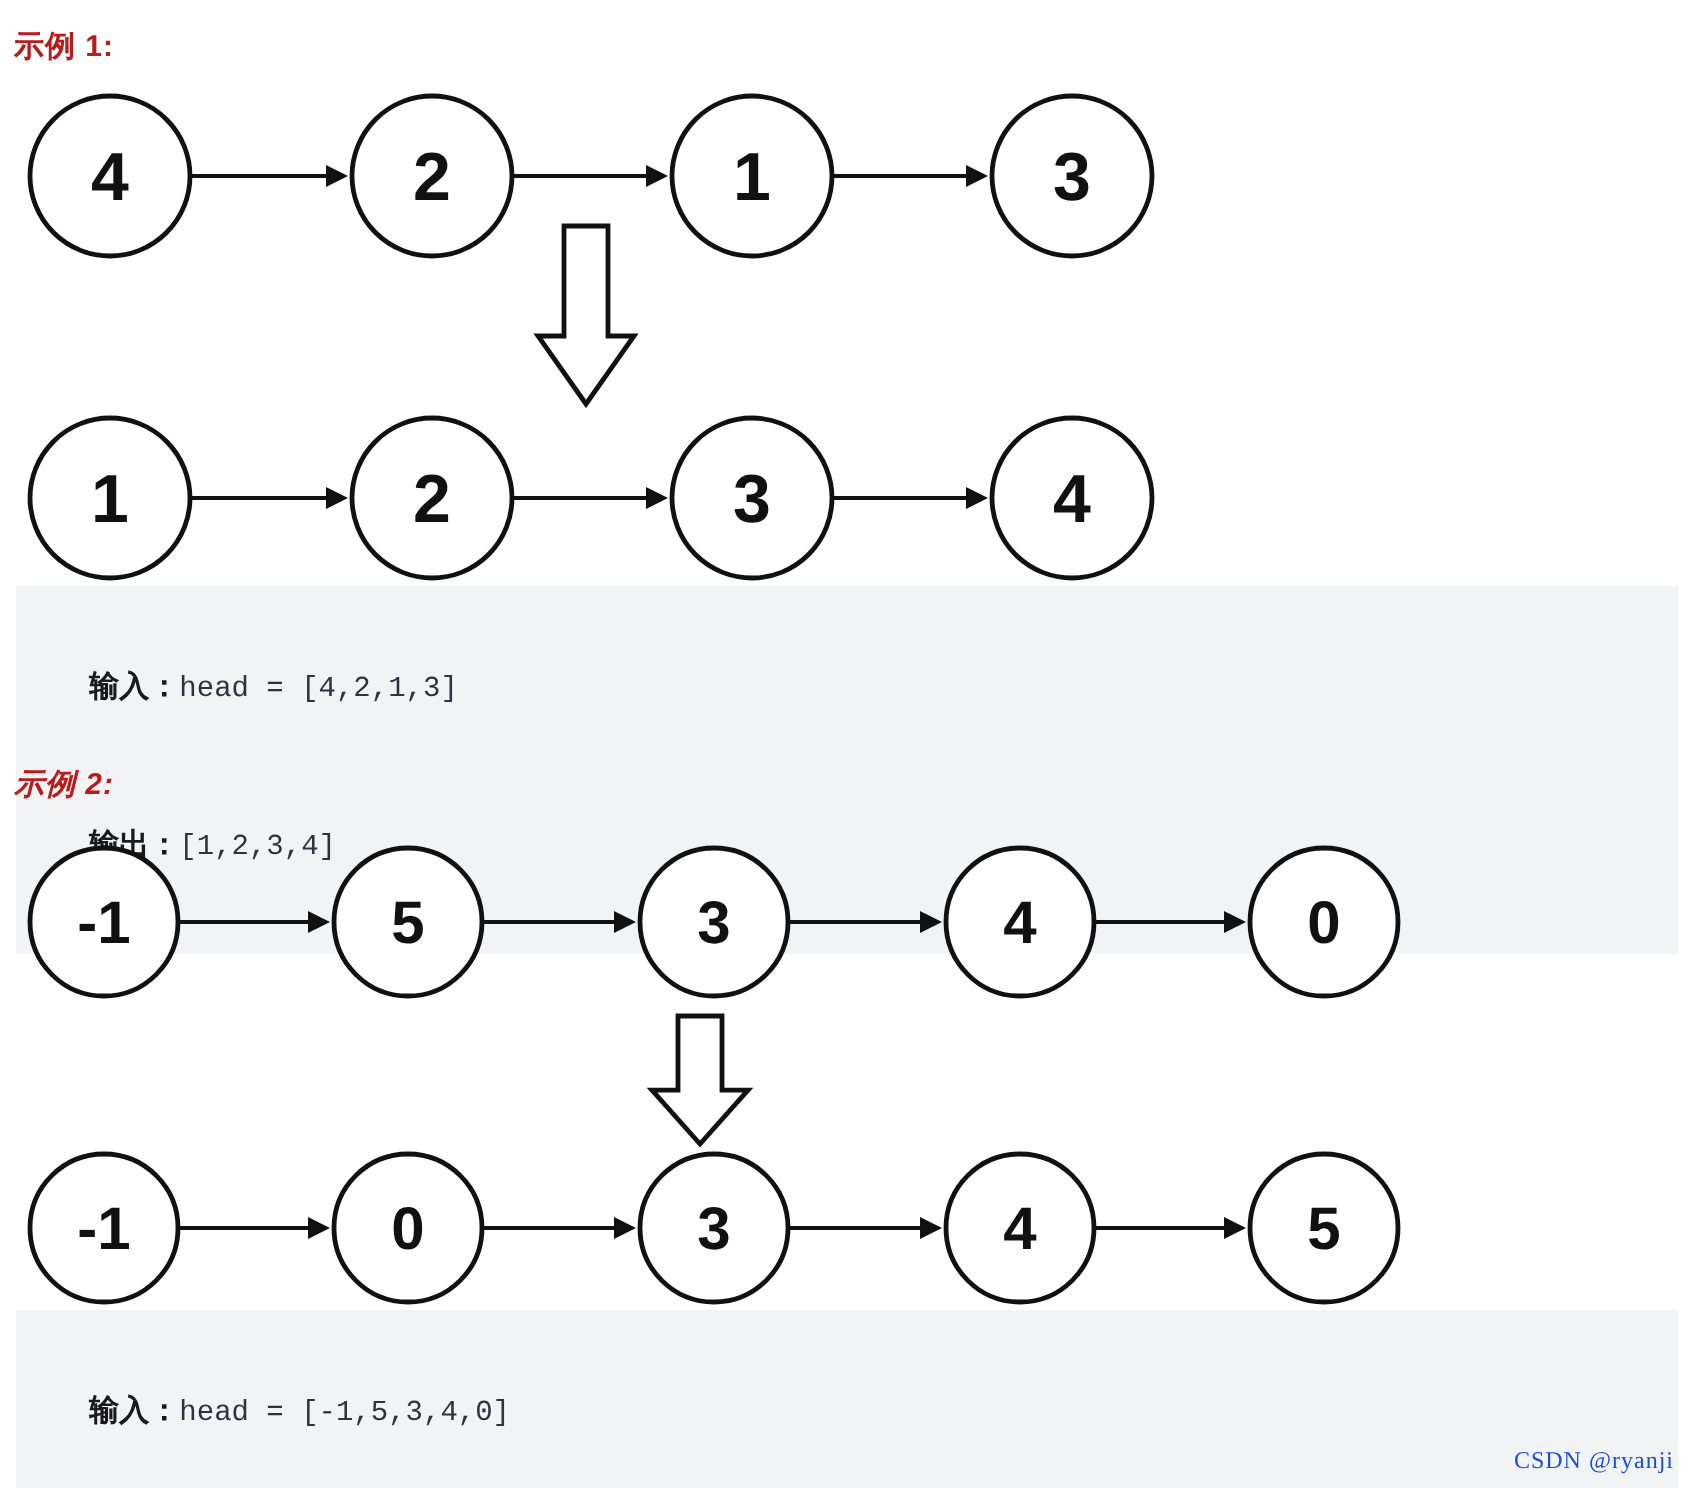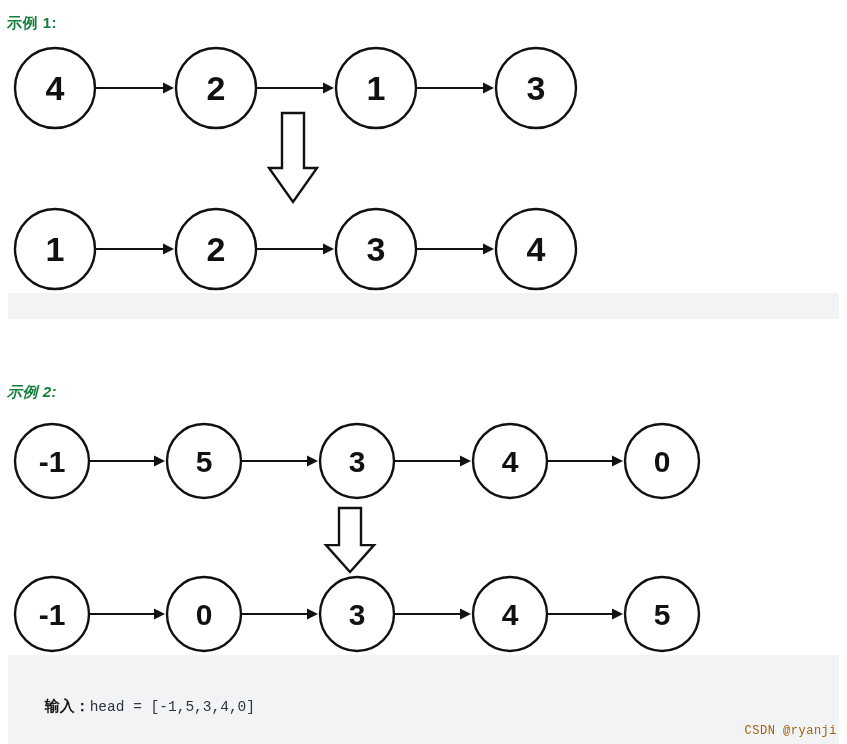--- a/index.html
+++ b/index.html
@@ -14,21 +14,21 @@
     font-family: "Liberation Sans", sans-serif;
     color: #1a1a1a;
     overflow: hidden;
   }
 
   .example-label {
     position: absolute;
     left: 7px;
     font-size: 15px;
     font-weight: bold;
-    color: #15803d;
+    color: #b91c1c;
     letter-spacing: 0.5px;
     white-space: nowrap;
   }
   #label-1 { top: 14px; }
   #label-2 { top: 383px; font-style: italic; }
 
   .chain {
     position: absolute;
     left: 0;
     width: 847px;
@@ -67,22 +67,22 @@
     font-family: "Liberation Mono", "DejaVu Sans Mono", monospace;
     color: #2b3440;
     font-size: 14.5px;
   }
 
   .watermark {
     position: absolute;
     right: 10px;
     bottom: 6px;
     font-size: 12px;
-    color: #a16207;
-    font-family: Liberation Mono, monospace;
+    color: #1d4ed8;
+    font-family: Liberation Serif, serif;
     letter-spacing: 0.5px;
     text-align: center;
   }
 </style>
 </head>
 <body>
 
 <div class="example-label" id="label-1">示例 1:</div>
 
 <div class="chain" id="chain-1-before" style="top:0;height:180px">
@@ -136,20 +136,26 @@
         <text x="376" y="260.9" text-anchor="middle" font-size="34" class="node-text">3</text>
       </g>
       <g>
         <circle cx="536" cy="249" r="40" fill="#ffffff" stroke="#111111" stroke-width="2.4"></circle>
         <text x="536" y="260.9" text-anchor="middle" font-size="34" class="node-text">4</text>
       </g>
     </svg>
   </div>
 
 <div class="codeblock" id="code-1">
+  <div class="code-line">
+    <span class="code-label">输入：</span><span class="code-value">head = [4,2,1,3]</span>
+  </div>
+  <div class="code-line">
+    <span class="code-label">输出：</span><span class="code-value">[1,2,3,4]</span>
+  </div>
 </div>
 
 <div class="example-label" id="label-2">示例 2:</div>
 
 <div class="chain" id="chain-2-before" style="top:0;height:560px">
     <svg width="847" height="744" viewBox="0 0 847 744" style="position: absolute; left: 0px; top: 0px;">
       <line x1="90" y1="461" x2="156" y2="461" stroke="#111111" stroke-width="2"></line>
       <polygon points="165,461 154,455.5 154,466.5" fill="#111111"></polygon>
       <line x1="242" y1="461" x2="309" y2="461" stroke="#111111" stroke-width="2"></line>
       <polygon points="318,461 307,455.5 307,466.5" fill="#111111"></polygon>

